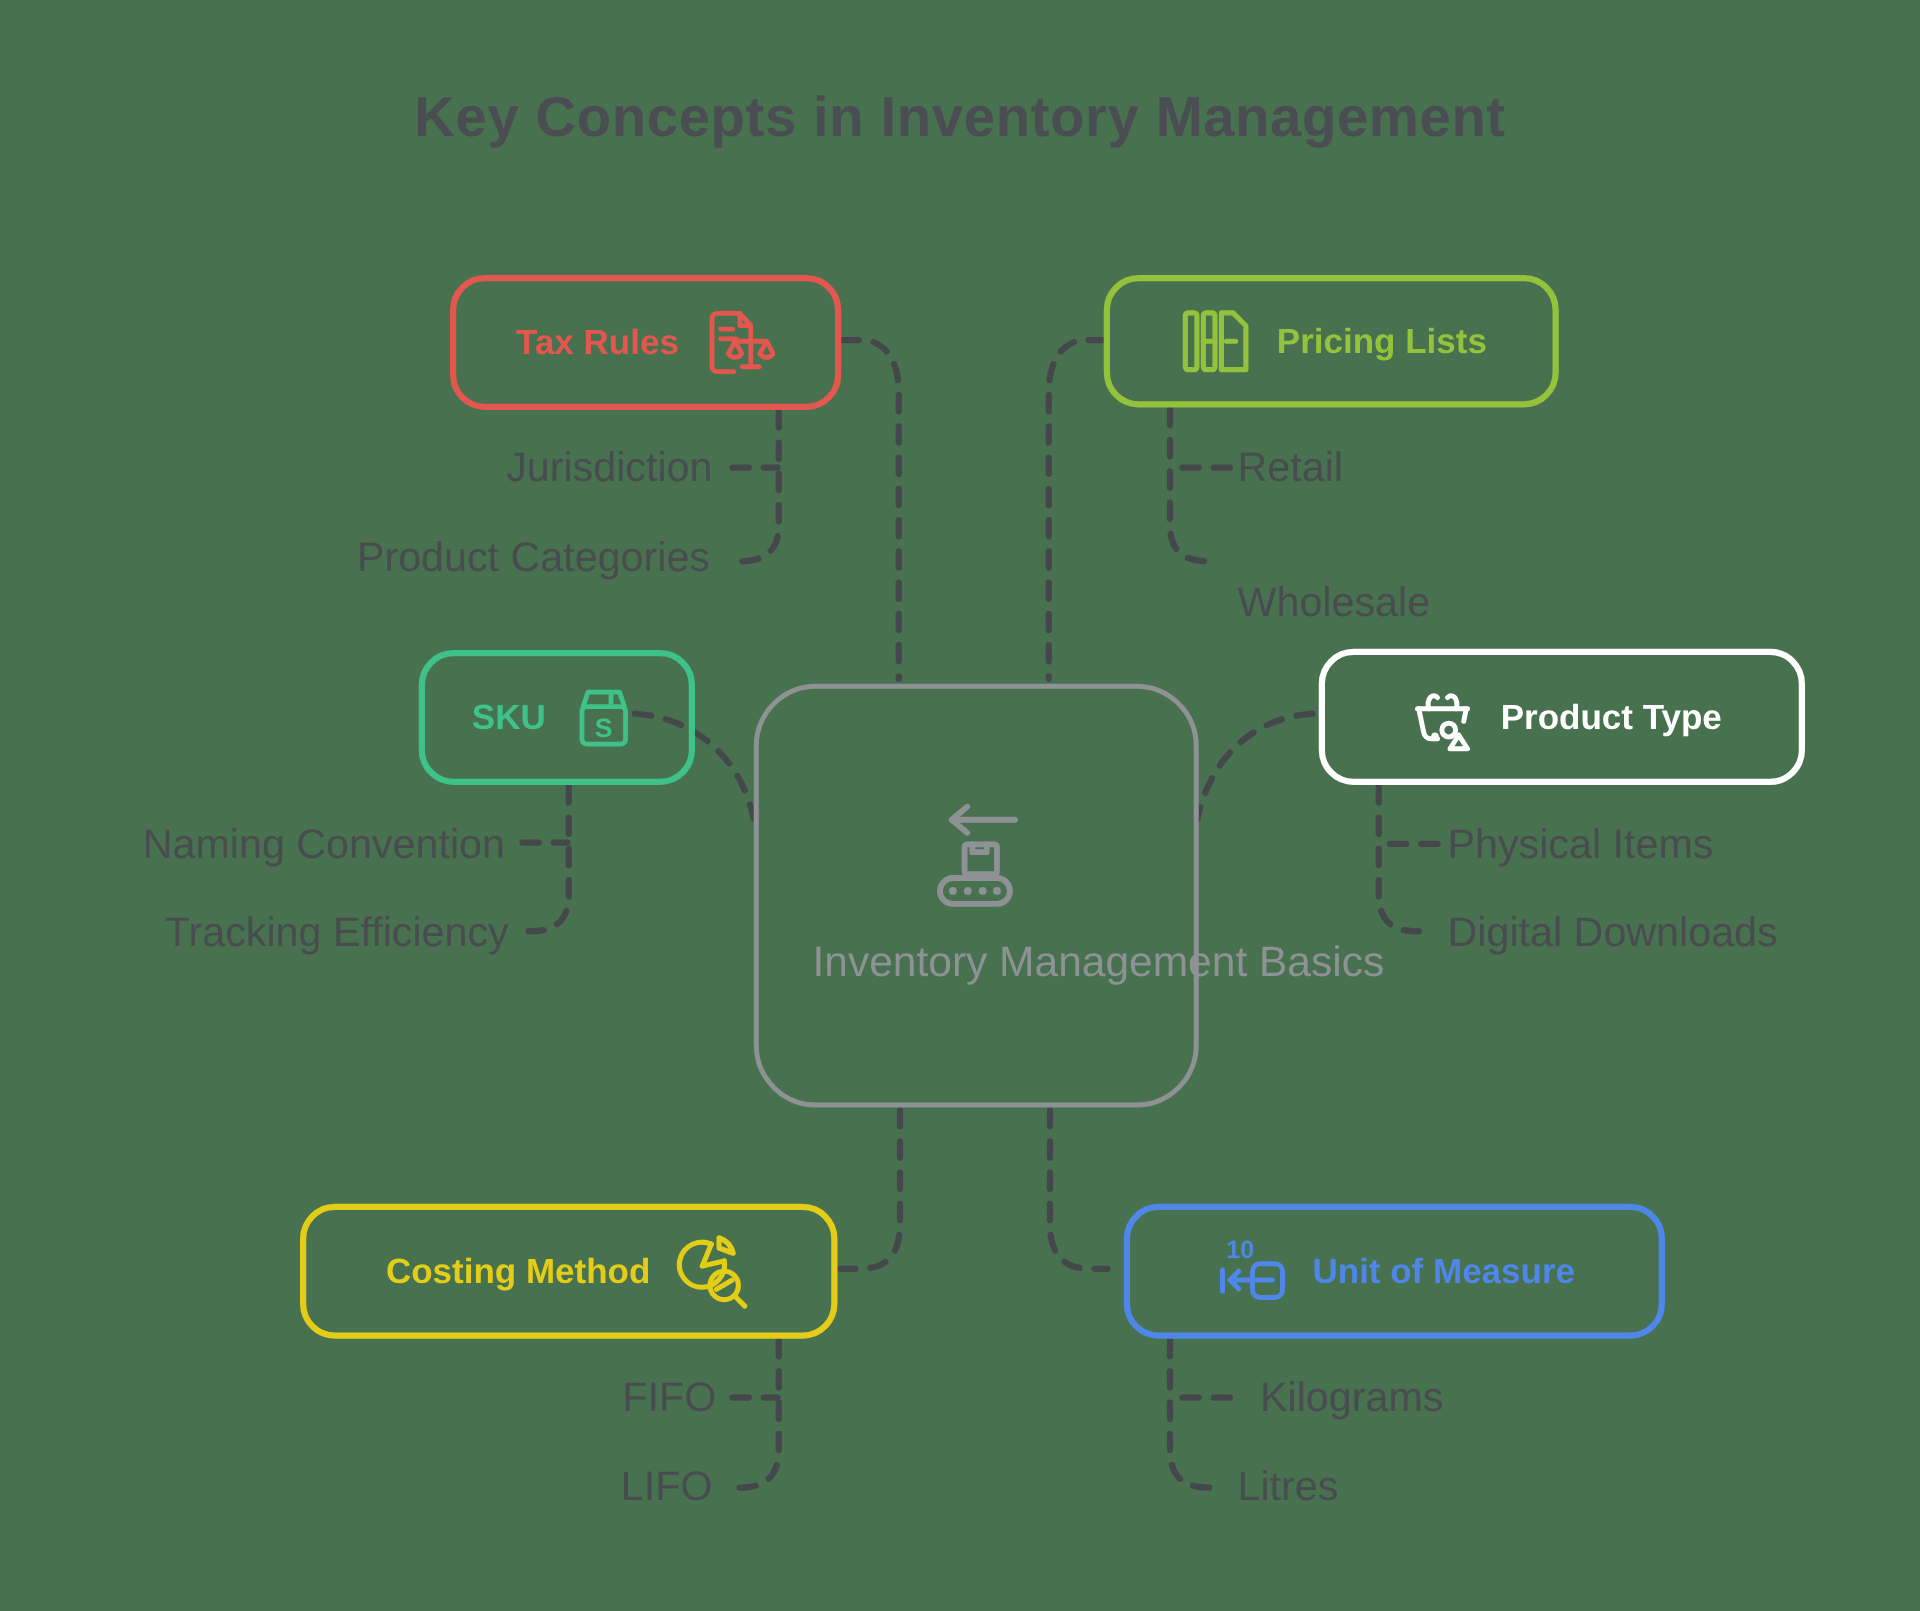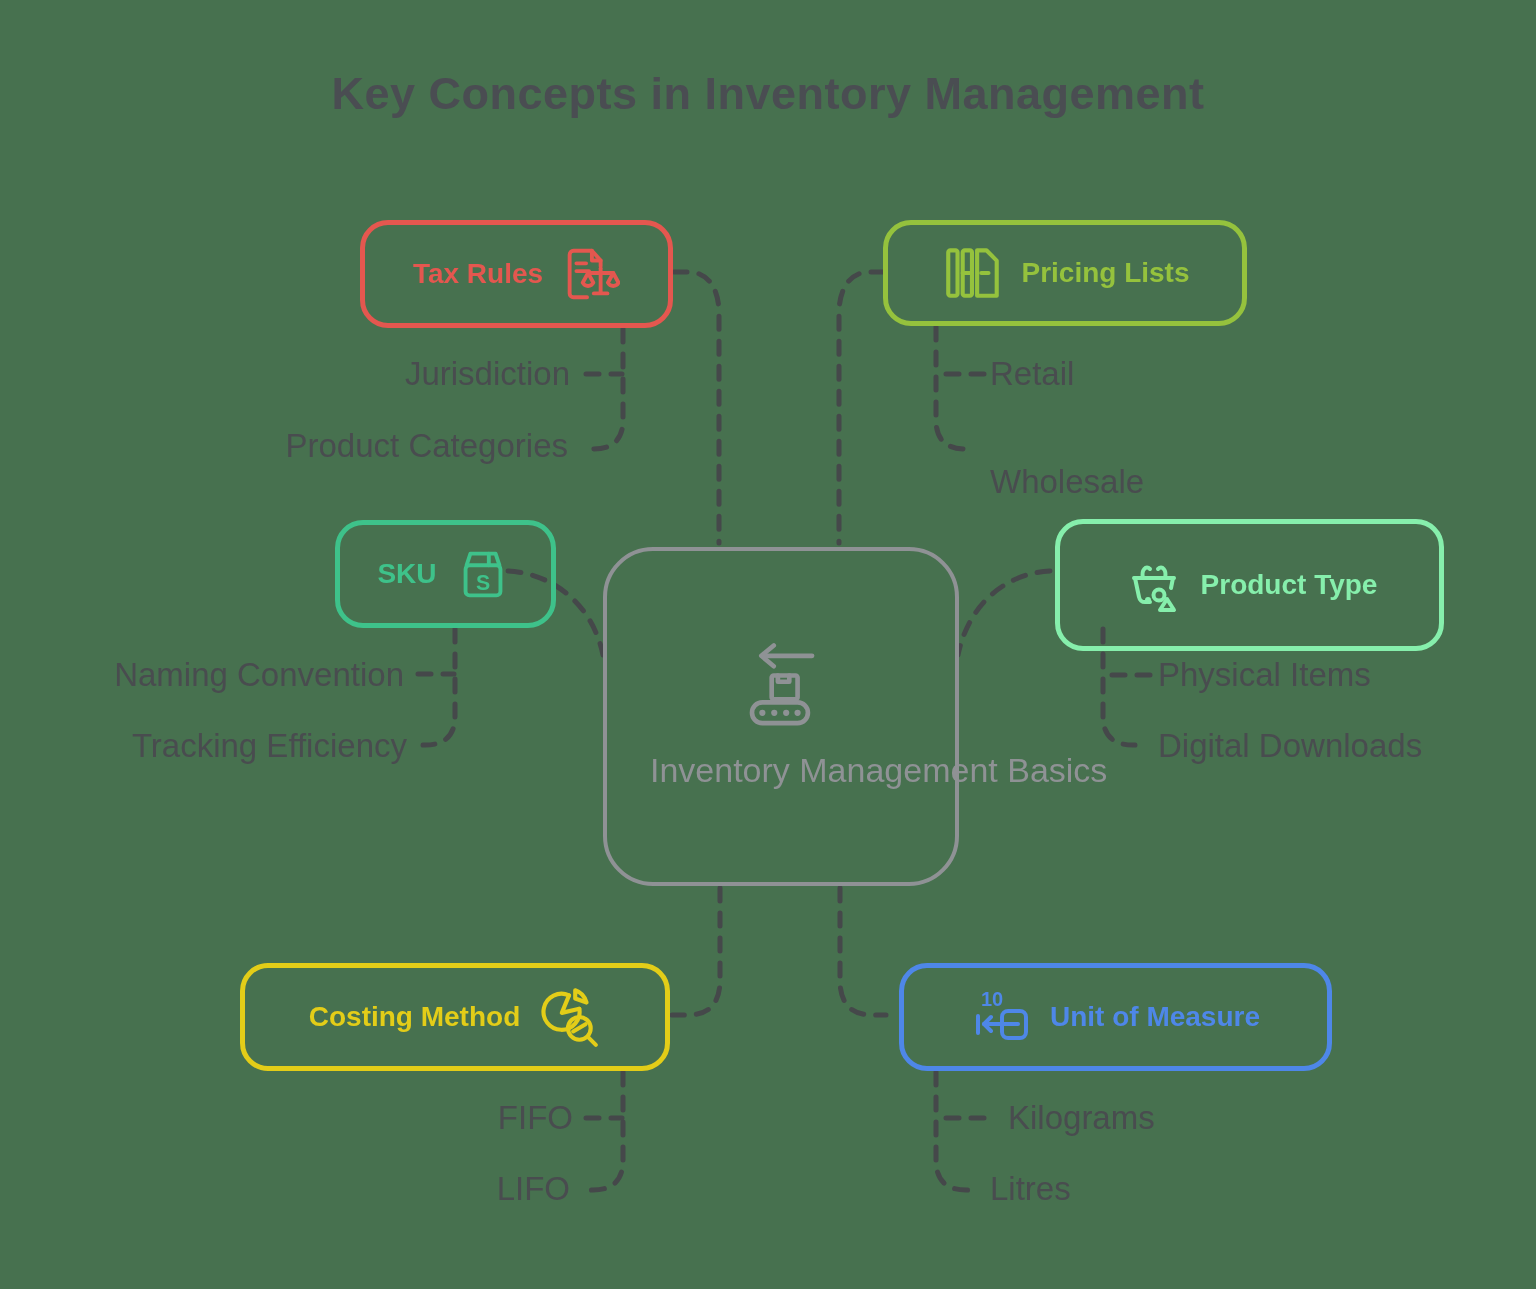--- a/index.html
+++ b/index.html
@@ -115,21 +115,21 @@
   <div class="node" style="left: 287px; top: 520px; width: 221px; height: 108px; color: rgb(62, 194, 138); margin-left: 48px;">
     <div class="t">SKU</div>
     <svg class="icon" width="62" height="62" viewBox="0 0 64 64" fill="none" stroke="currentColor" stroke-width="4" stroke-linecap="round" stroke-linejoin="round">
       <path d="M15 23 L19 11 h26 l4 12"></path>
       <path d="M38 11 v12"></path>
       <rect x="14" y="23" width="36" height="31" rx="4"></rect>
       <text x="32" y="48" text-anchor="middle" font-size="22" font-weight="bold" fill="currentColor" stroke="none">S</text>
     </svg>
   </div>
 
-  <div class="node" style="left: 1055px; top: 519px; width: 389px; height: 132px; color: #86efac;">
+  <div class="node" style="left: 1055px; top: 519px; width: 389px; height: 109px; color: #ffffff;">
     <svg class="icon" width="64" height="64" viewBox="0 0 64 64" fill="none" stroke="currentColor" stroke-width="4" stroke-linecap="round" stroke-linejoin="round">
       <path d="M12 25 h40"></path>
       <path d="M21 25 c-2 -8 3 -13 7 -9 M43 25 c2 -8 -3 -13 -7 -9"></path>
       <path d="M13 25 l4 19 a6 6 0 0 0 6 5 h5"></path>
       <path d="M51 25 l-2 10"></path>
       <circle cx="26" cy="47" r="3" fill="currentColor" stroke="none"></circle>
       <circle cx="37" cy="42" r="5.5"></circle>
       <path d="M38 57 l7 -11 7 11 z"></path>
     </svg>
     <div class="t">Product Type</div>

